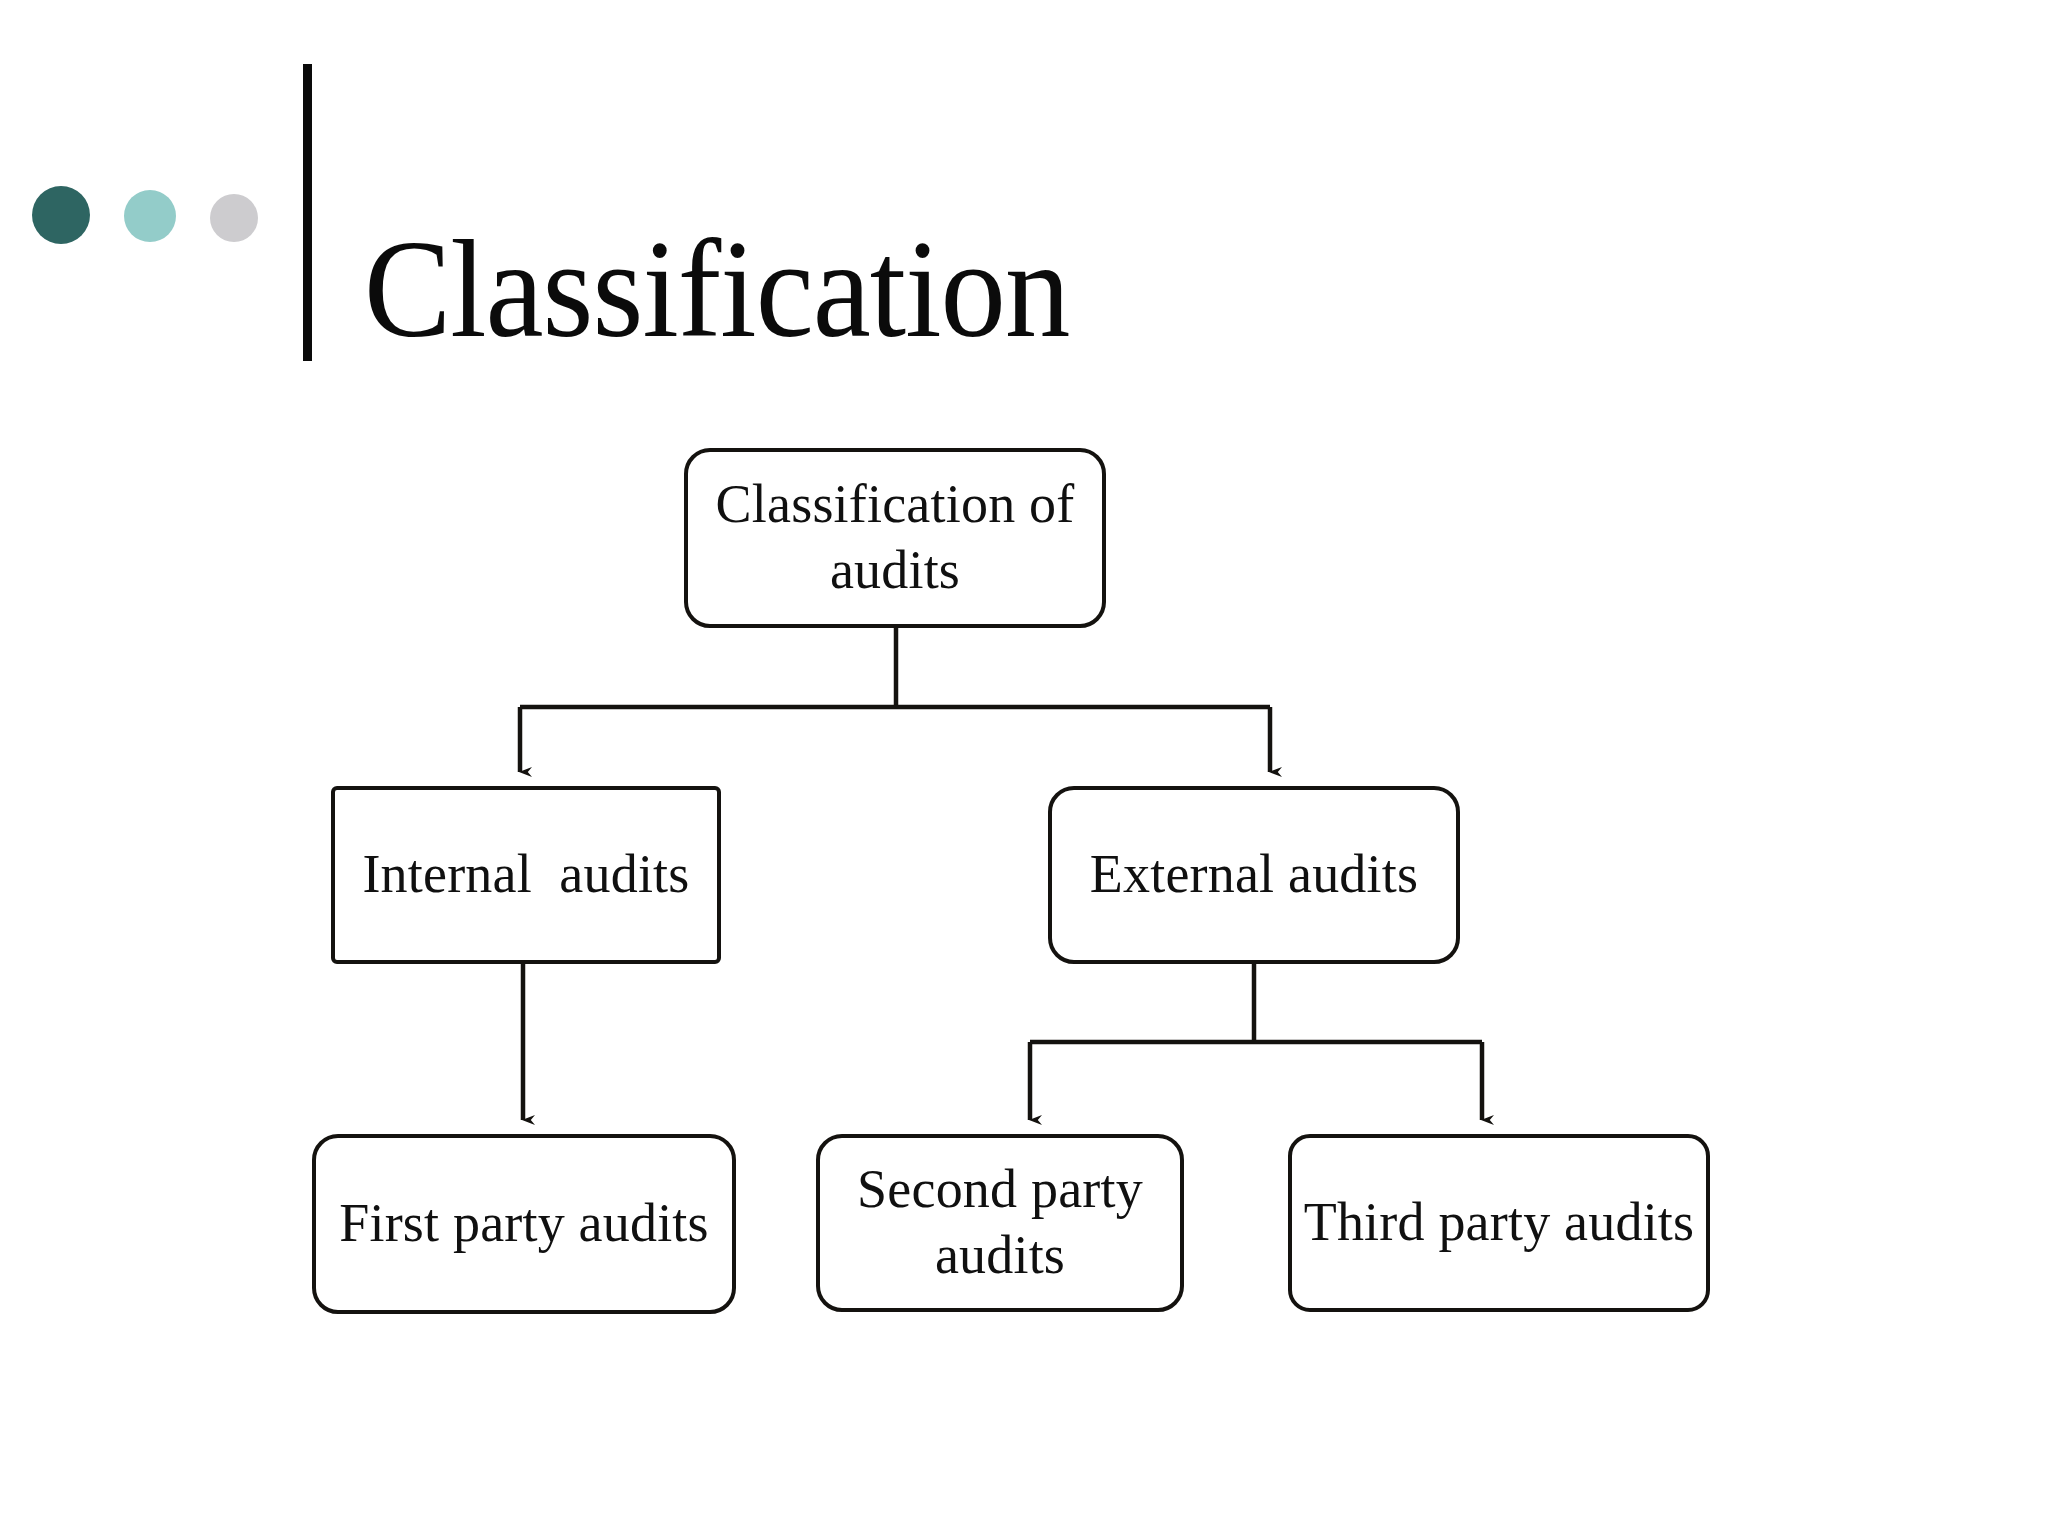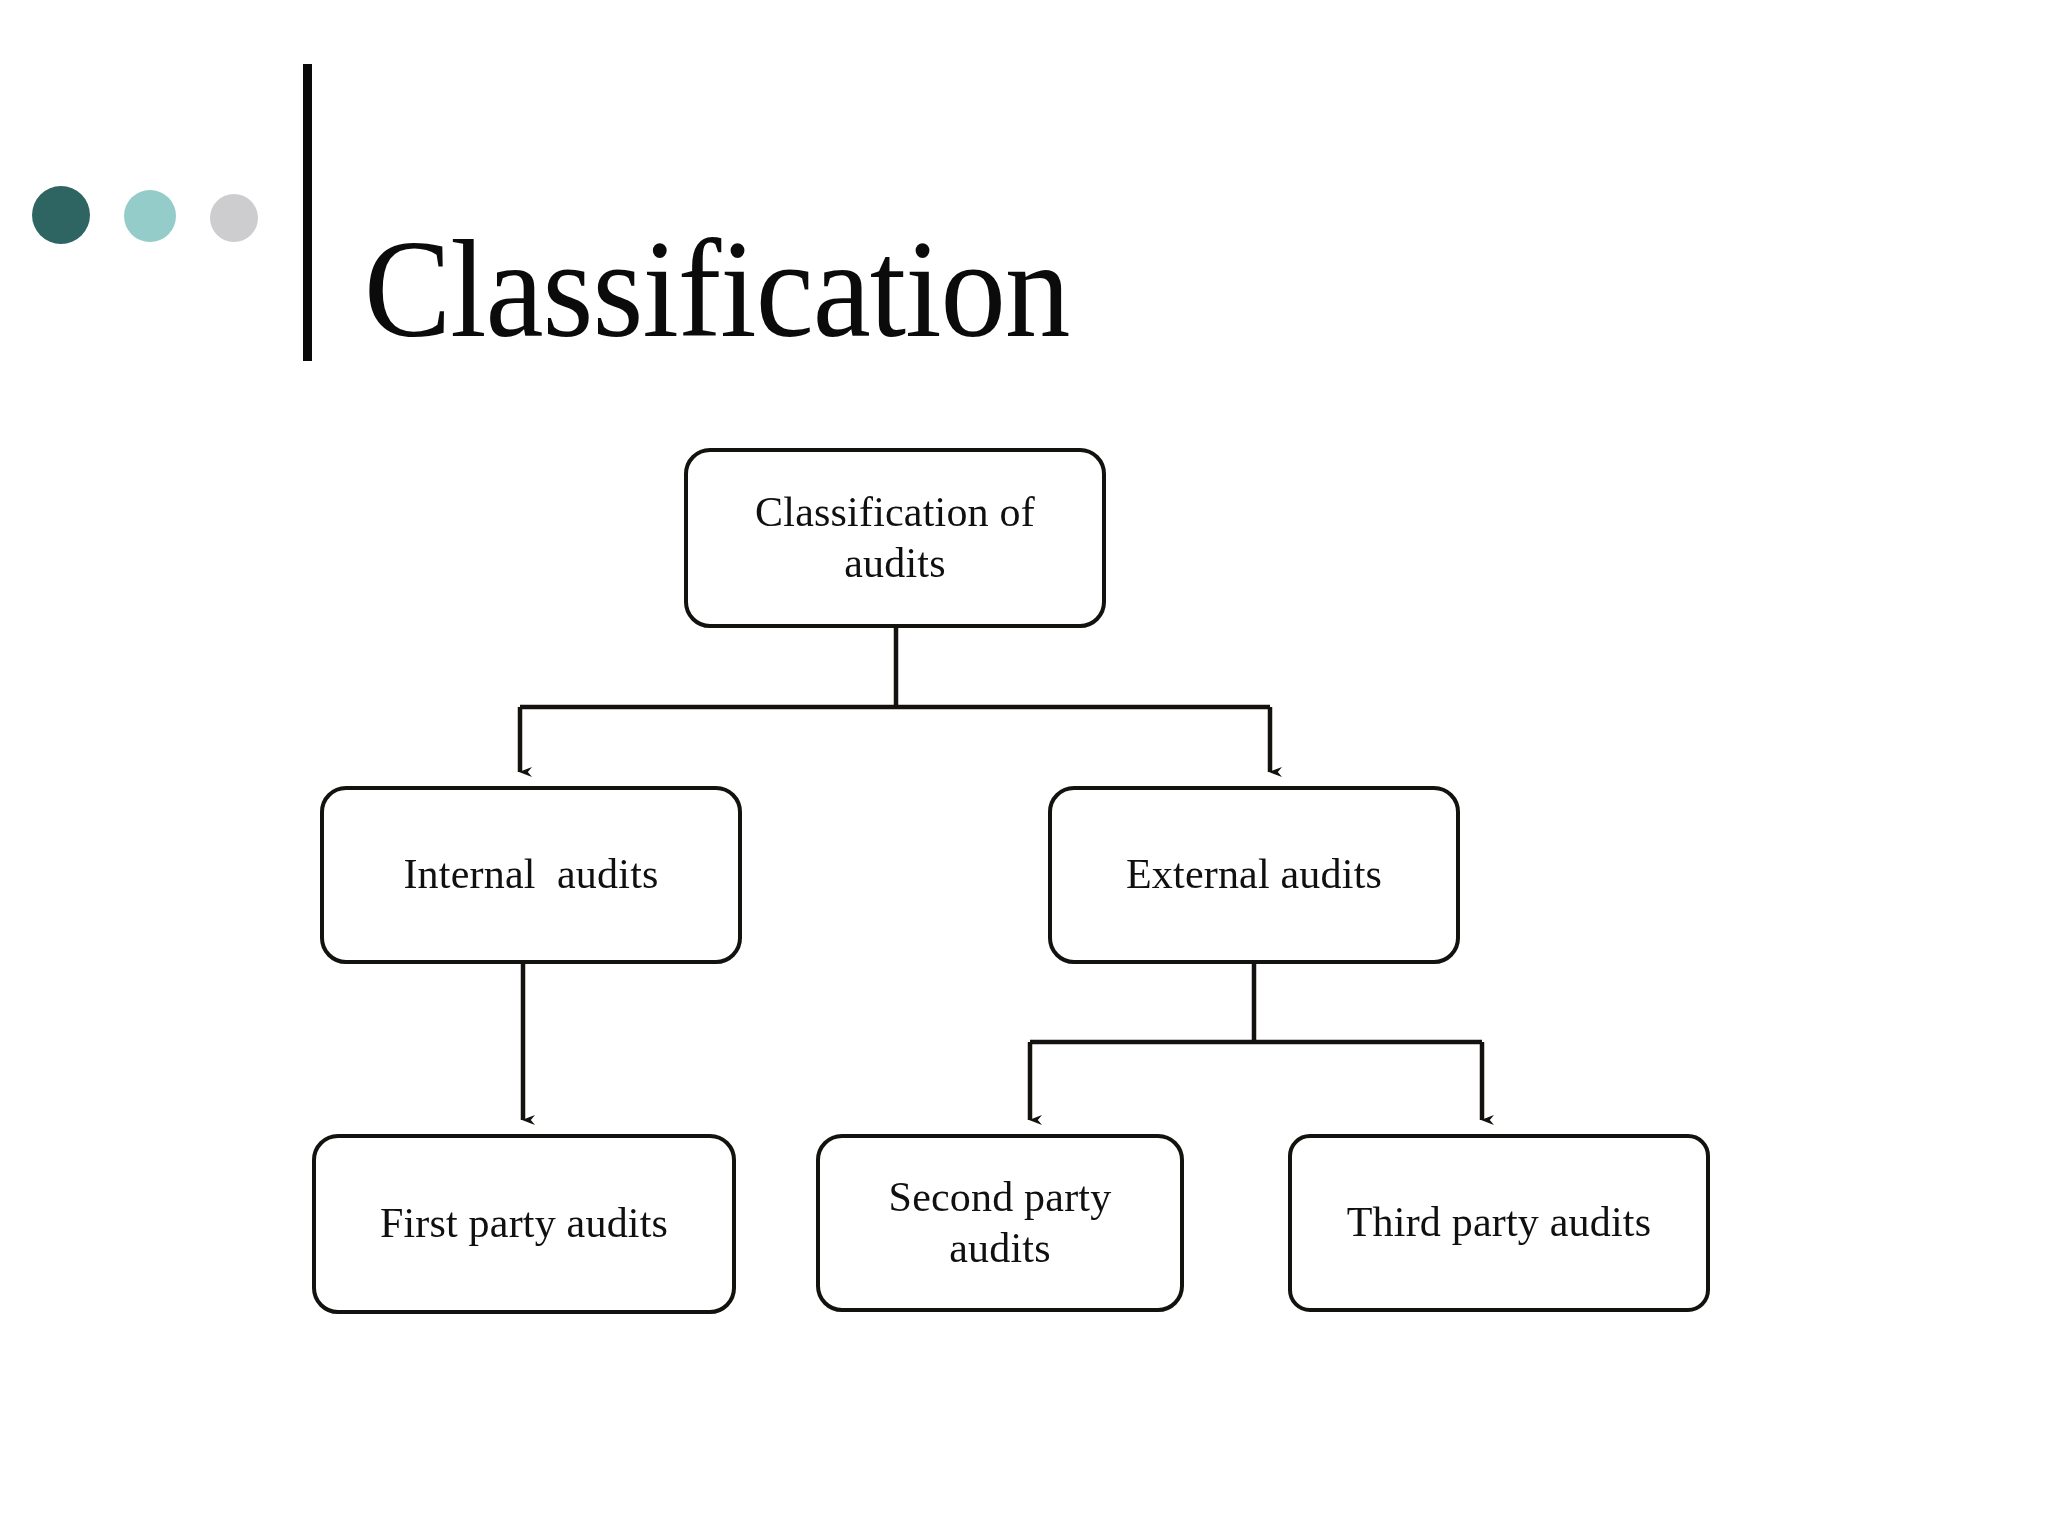--- a/index.html
+++ b/index.html
@@ -78,28 +78,28 @@
     box-sizing: border-box;
     border: 4px solid #14120f;
     border-radius: 26px;
     background: #ffffff;
     display: flex;
     align-items: center;
     justify-content: center;
     text-align: center;
     color: #101010;
     font-family: "Liberation Serif", "DejaVu Serif", serif;
-    font-size: 42px;
+    font-size: 54px;
     line-height: 1.22;
     letter-spacing: 0.2px;
     white-space: pre-wrap;
   }
 
   #node-root          { left: 684px;  top: 448px;  width: 422px; height: 180px; }
-  #node-internal      { left: 320px;  top: 786px;  width: 422px; height: 178px; }
+  #node-internal      { left: 331px;  top: 786px;  width: 390px; height: 178px; border-radius: 6px; }
   #node-external      { left: 1048px; top: 786px;  width: 412px; height: 178px; }
   #node-first-party   { left: 312px;  top: 1134px; width: 424px; height: 180px; }
   #node-second-party  { left: 816px;  top: 1134px; width: 368px; height: 178px; }
   #node-third-party   { left: 1288px; top: 1134px; width: 422px; height: 178px; border-radius: 22px; }
 </style>
 </head>
 <body style="background: rgb(255, 255, 255);">
 
 <div id="slide-header">
 

